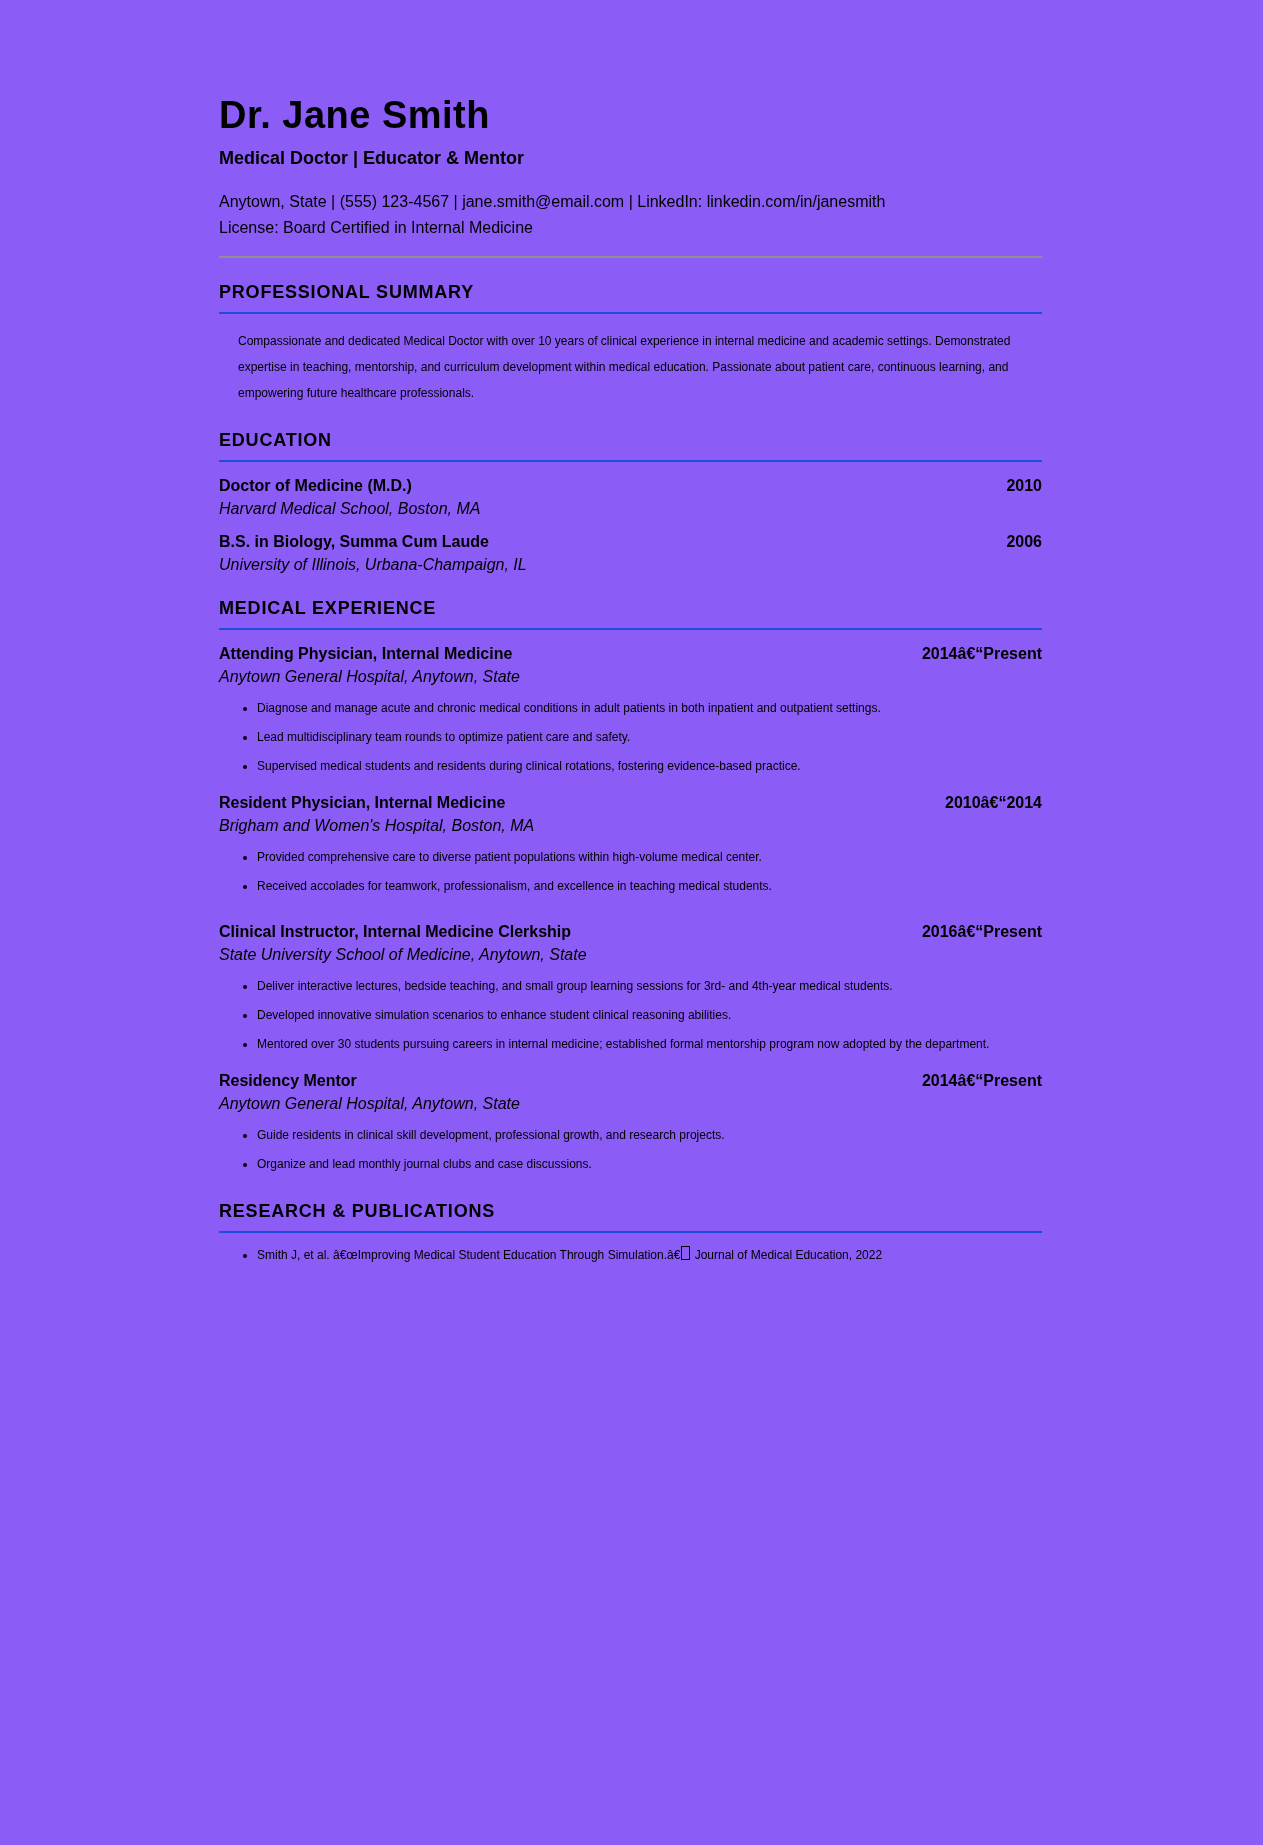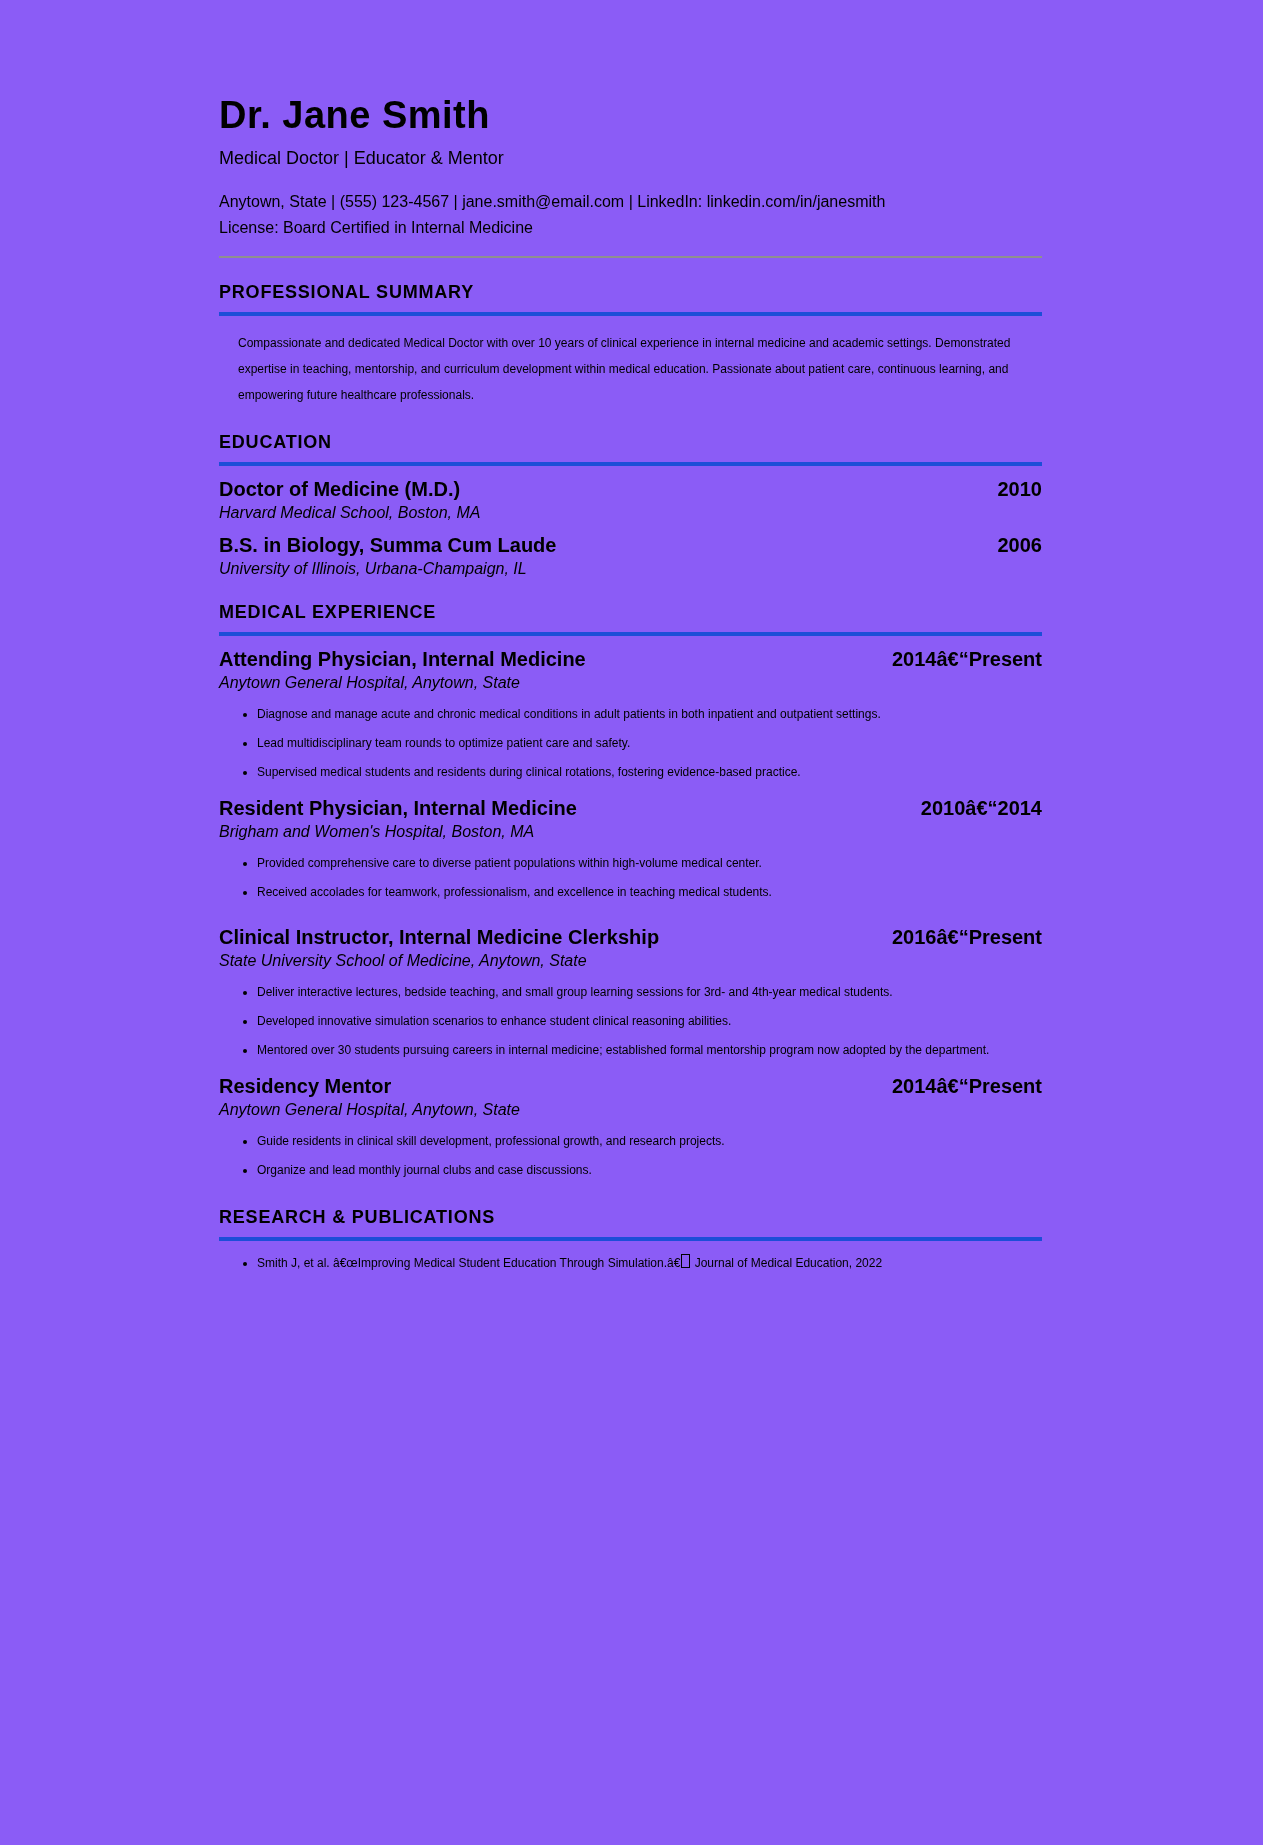--- a/index.html
+++ b/index.html
@@ -24,21 +24,21 @@
   
   .name {
     font-size: 38px;
     font-weight: bold;
     letter-spacing: 0.5px;
     line-height: 46px;
   }
   .tagline {
     margin-top: 9px;
     font-size: 18px;
-    font-weight: normal;
+    font-weight: bold;
     line-height: 22px;
   }
   .contact-block {
     margin-top: 20px;
     font-size: 16px;
     line-height: 26px;
   }
   .top-divider {
     margin-top: 15px;
     border: none;
@@ -47,35 +47,35 @@
   }
 
   
   .section { margin-top: 23px; }
   .section-heading {
     font-size: 18px;
     font-weight: bold;
     letter-spacing: 0.8px;
     line-height: 22px;
     padding-bottom: 9px;
-    border-bottom: 4px solid #1d4ed8;
+    border-bottom: 2px solid #1d4ed8;
   }
   .summary-text {
     margin: 14px 0 0 19px;
     font-size: 12px;
     line-height: 26px;
   }
 
   
   .entry { margin-top: 14px; }
   .entry-header {
     display: flex;
     justify-content: space-between;
     align-items: flex-start;
-    font-size: 20px;
+    font-size: 16px;
     line-height: 19px;
   }
   .entry-title { font-weight: bold; }
   .entry-date { font-weight: bold; white-space: nowrap; }
   .entry-sub {
     font-style: italic;
     font-size: 16px;
     line-height: 19px;
     margin-top: 4px;
   }

